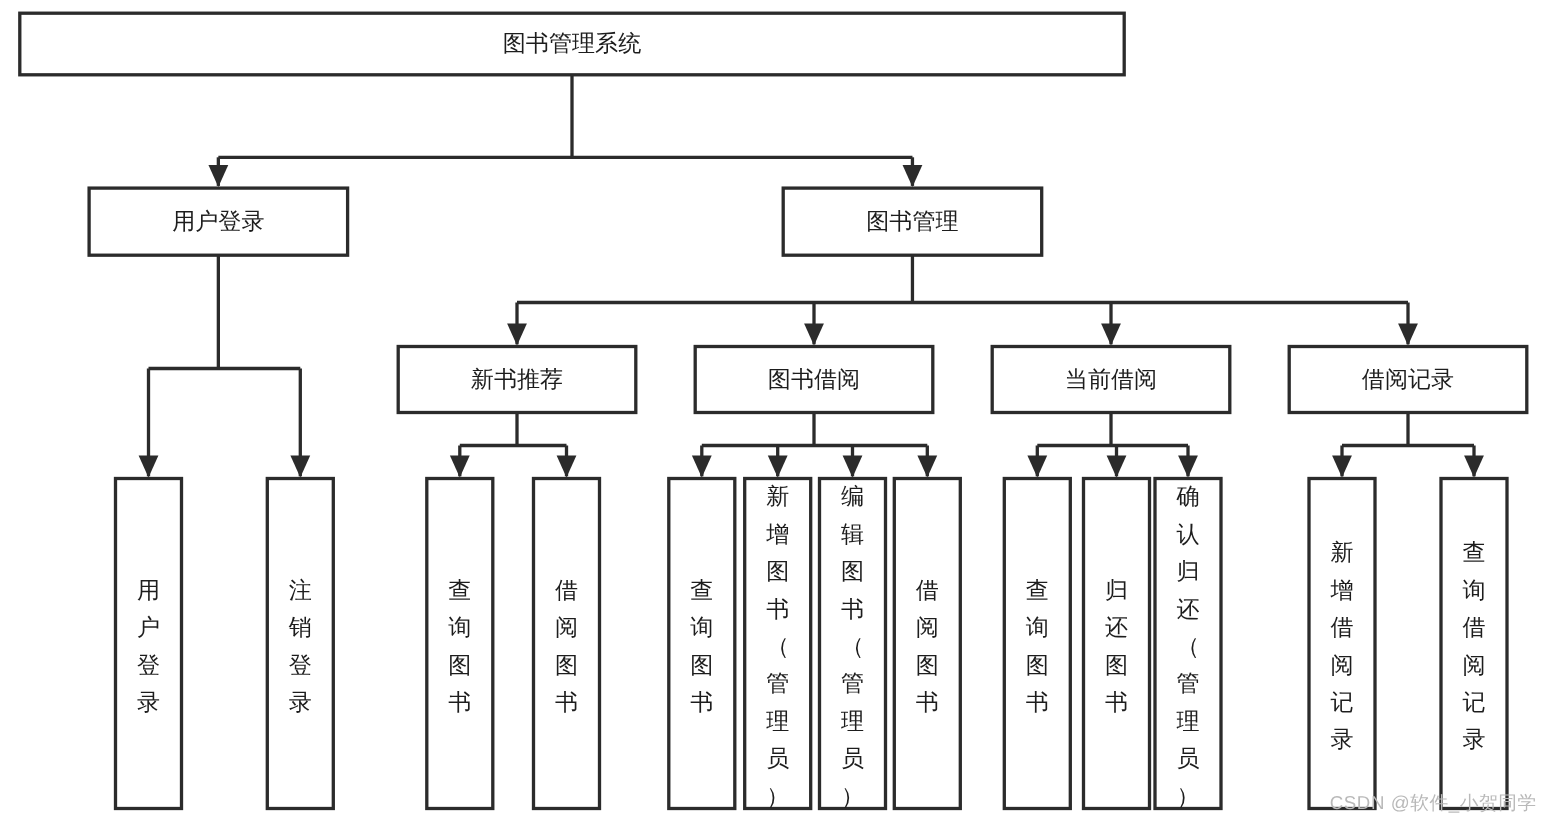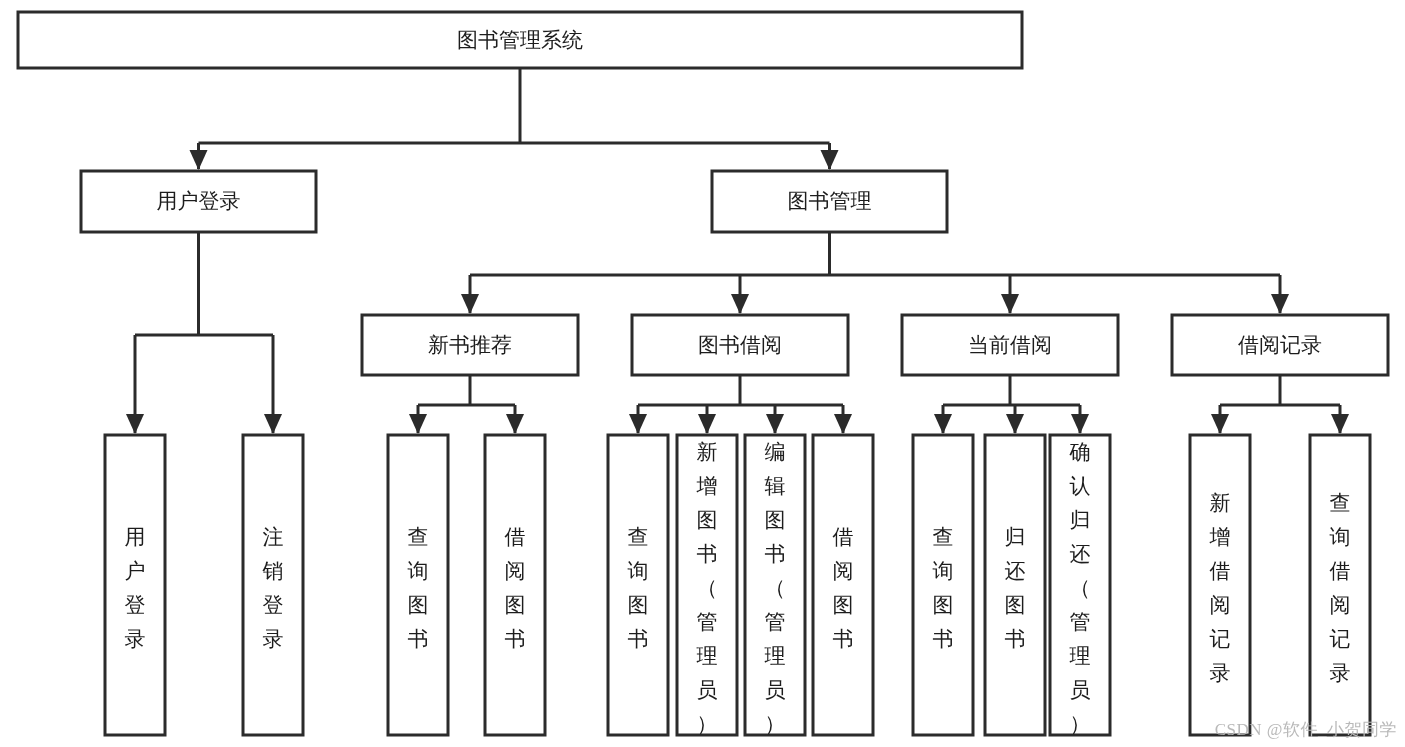--- a/index.html
+++ b/index.html
@@ -9,21 +9,21 @@
   svg#diagram{position:absolute;left:0;top:0;width:1405px;height:747px;}
   .node-box{fill:#ffffff;stroke:#2b2b2b;stroke-width:3;}
   .connector{stroke:#2b2b2b;stroke-width:3;fill:none;stroke-linecap:butt;}
   .arrowhead{fill:#2b2b2b;stroke:none;}
   .node-label{fill:#1d1d1d;font-family:"Liberation Sans","DejaVu Sans",sans-serif;
               font-size:21px;text-anchor:middle;dominant-baseline:middle;}
   .leaf-label{fill:#1d1d1d;font-family:"Liberation Sans","DejaVu Sans",sans-serif;
               font-size:21px;text-anchor:middle;}
   .watermark{position:absolute;right:8px;bottom:6px;color:#b9b9b9;font-size:17px;
              letter-spacing:.5px;white-space:nowrap;
-             font-family:Liberation Serif, serif;}
+             font-family:Liberation Sans, sans-serif;}
 </style>
 </head>
 <body>
 
 <div id="stage">
   <svg id="diagram" viewBox="0 0 1405 747">
     <defs></defs>
     <g id="connector-layer">
         <line x1="520" y1="68" x2="520" y2="143" class="connector"></line>
         <line x1="198.5" y1="143" x2="829.5" y2="143" class="connector"></line>

